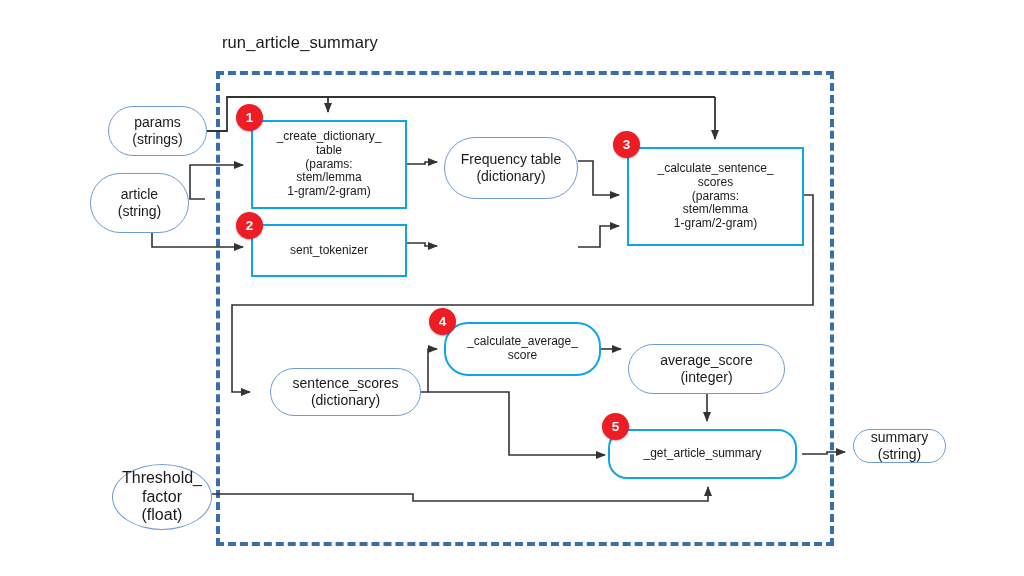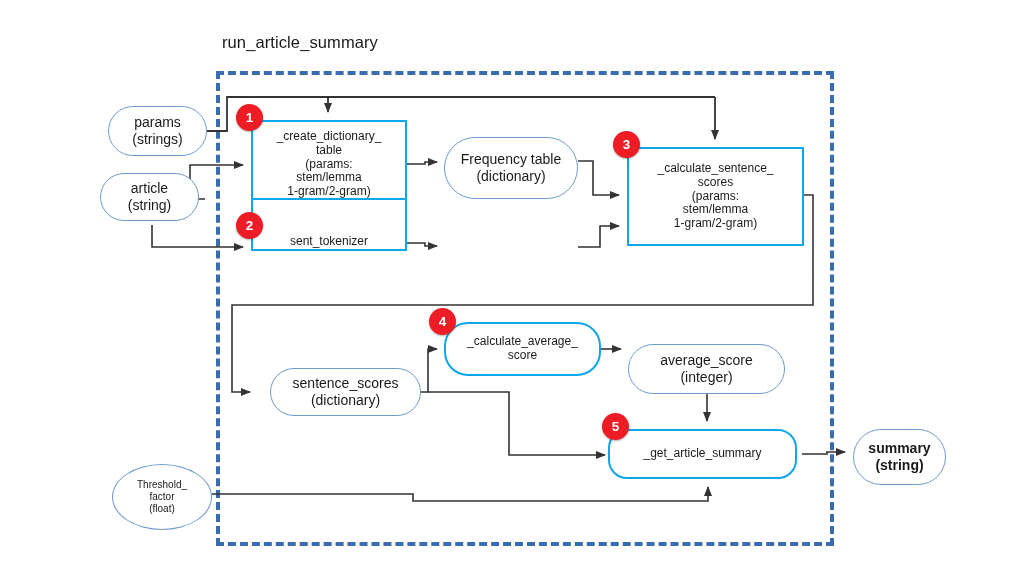--- a/index.html
+++ b/index.html
@@ -63,21 +63,21 @@
   }
   .node-data {
     border: 1px solid #6f9bd1;
     border-radius: 999px;
     font-size: 14px;
     line-height: 1.18;
   }
   .node-ellipse {
     border: 1px solid #6f9bd1;
     border-radius: 50%;
-    font-size: 10px;
+    font-size: 16px;
     line-height: 1.18;
   }
   .node-label {
     padding: 0 5px;
     white-space: pre-line;
   }
   .step-badge {
     position: absolute;
     width: 27px;
     height: 27px;
@@ -140,40 +140,40 @@
 
       <path d="M802,454 L827,454 L827,452 L845,452" marker-end="url(#arrow)"></path>
     </g>
   </svg>
 
   <div class="node node-data" style="left:108px; top:106px; width:99px; height:50px;">
     <span class="node-label">params
 (strings)</span>
   </div>
 
-  <div class="node node-data" style="left:100px; top:173px; width:99px; height:48px;">
+  <div class="node node-data" style="left:90px; top:173px; width:99px; height:60px;">
     <span class="node-label">article
 (string)</span>
   </div>
 
   <div class="node node-ellipse" style="left:112px; top:464px; width:100px; height:66px;">
     <span class="node-label">Threshold_
 factor
 (float)</span>
   </div>
 
   <div class="node node-proc" style="left:251px; top:120px; width:156px; height:89px;">
     <span class="node-label">_create_dictionary_
 table
 (params:
 stem/lemma
 1-gram/2-gram)</span>
   </div>
 
-  <div class="node node-proc" style="left:251px; top:198px; width:156px; height:53px;align-items:flex-end;">
+  <div class="node node-proc" style="left:251px; top:224px; width:156px; height:53px;">
     <span class="node-label">sent_tokenizer</span>
   </div>
 
   <div class="node node-data" style="left:444px; top:137px; width:134px; height:62px;">
     <span class="node-label">Frequency table
 (dictionary)</span>
   </div>
 
 
   <div class="node node-proc" style="left:627px; top:147px; width:177px; height:99px;">
@@ -196,21 +196,21 @@
 
   <div class="node node-data" style="left:628px; top:344px; width:157px; height:50px;">
     <span class="node-label">average_score
 (integer)</span>
   </div>
 
   <div class="node node-proc" style="left:608px; top:429px; width:189px; height:50px;border-radius:19px;">
     <span class="node-label">_get_article_summary</span>
   </div>
 
-  <div class="node node-data" style="left:853px; top:429px; width:93px; height:56px;font-weight:bold;">
+  <div class="node node-data" style="left:853px; top:429px; width:93px; height:34px;">
     <span class="node-label">summary
 (string)</span>
   </div>
 
   <div class="step-badge" style="left:236px; top:104px;">1</div>
   <div class="step-badge" style="left:236px; top:212px;">2</div>
   <div class="step-badge" style="left:613px; top:131px;">3</div>
   <div class="step-badge" style="left:429px; top:308px;">4</div>
   <div class="step-badge" style="left:602px; top:413px;">5</div>
 

